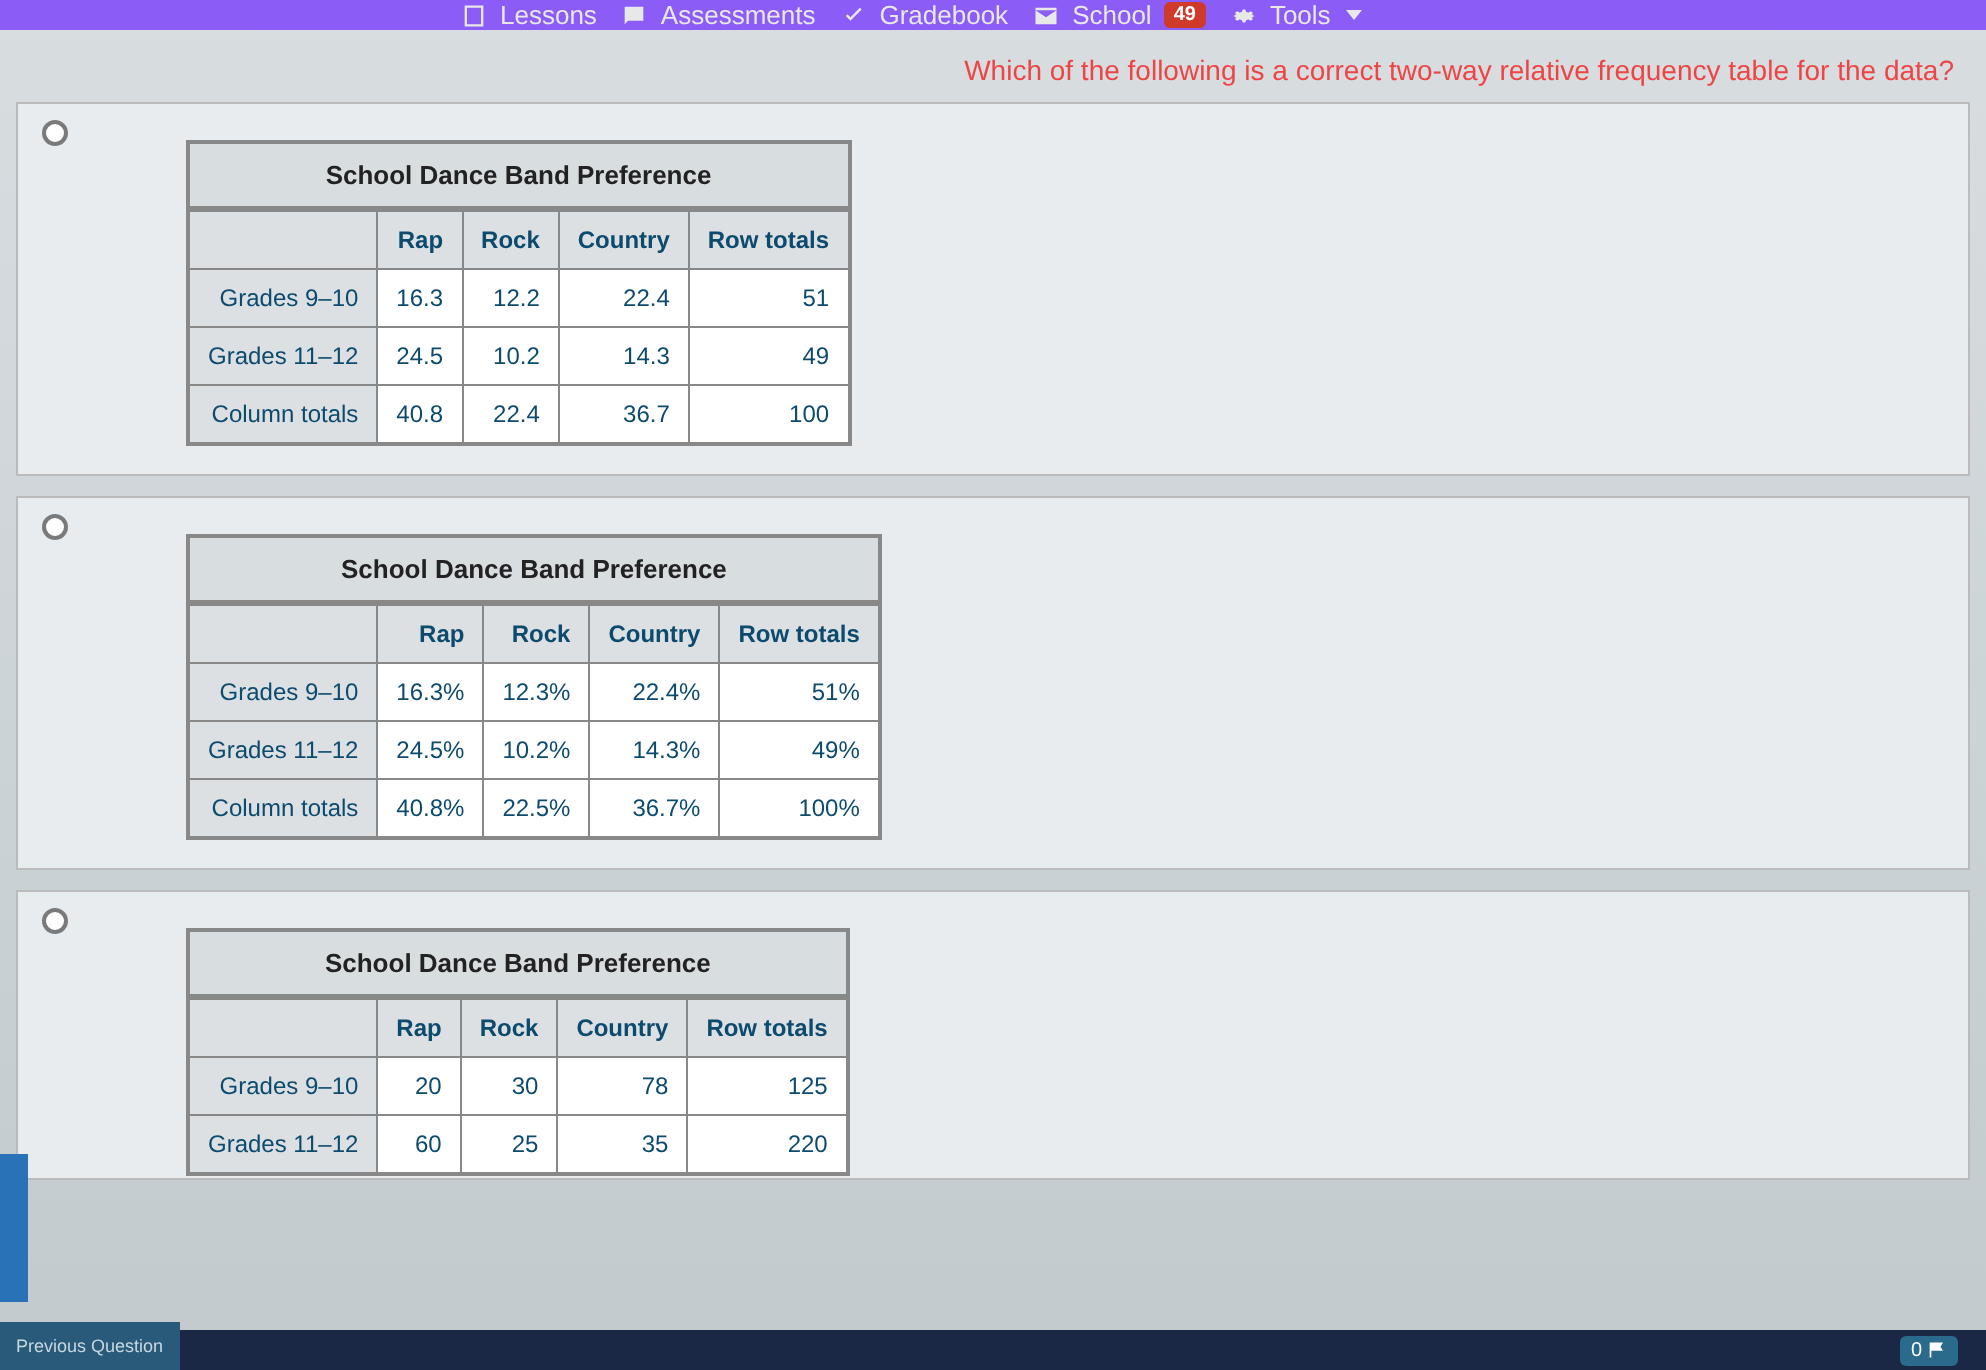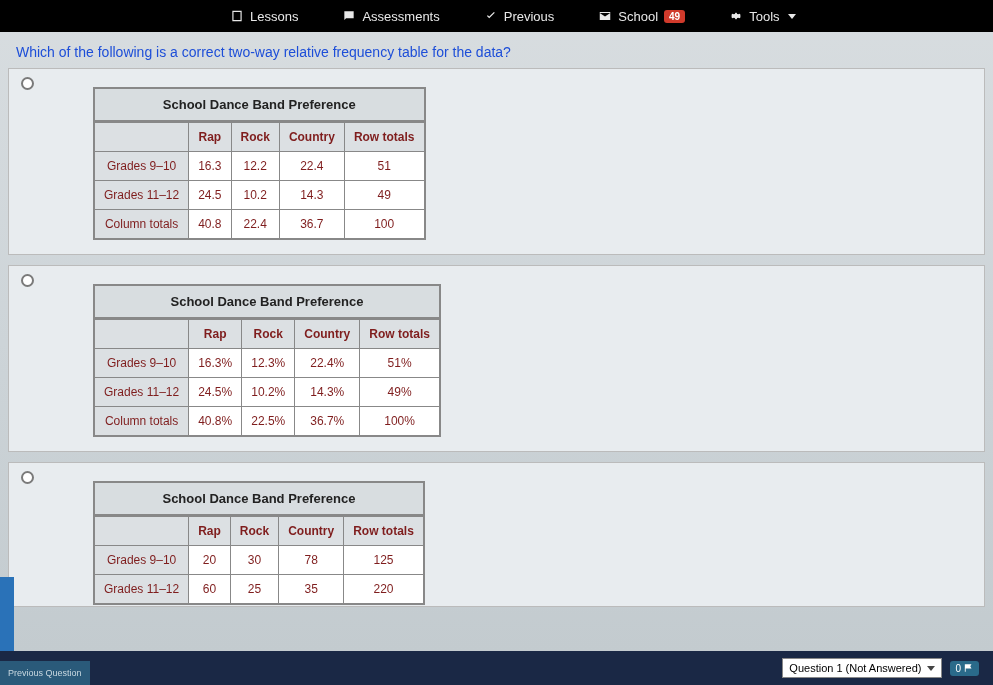--- a/index.html
+++ b/index.html
@@ -5,26 +5,26 @@
     * { margin: 0; padding: 0; box-sizing: border-box; }
     body {
       font-family: Arial, Helvetica, sans-serif;
       background: linear-gradient(to bottom, #d8dde0 0%, #cdd4d8 50%, #c2cace 100%);
       width: 993px;
       height: 685px;
       overflow: hidden;
       position: relative;
     }
     .navbar {
-      background: #000000;
-      height: 32px;
+      background: #8b5cf6;
+      height: 15px;
       display: flex;
       align-items: center;
       padding: 0 0 0 230px;
-      gap: 44px;
+      gap: 12px;
       color: #e8e8e8;
       font-size: 13px;
     }
     .nav-item {
       display: flex;
       align-items: center;
       gap: 6px;
       cursor: pointer;
     }
     .nav-item svg { width: 14px; height: 14px; fill: #e8e8e8; }
@@ -40,22 +40,23 @@
     .caret-down {
       width: 0; height: 0;
       border-left: 4px solid transparent;
       border-right: 4px solid transparent;
       border-top: 5px solid #e8e8e8;
       margin-left: 2px;
     }
     .question-text {
       padding: 12px 16px 8px 16px;
       font-size: 14px;
-      color: #1d4ed8;
+      color: #ef4444;
       font-weight: 500;
+      text-align: right;
     }
     .options-area {
       padding: 0 8px;
     }
     .option-block {
       border: 1px solid #bbb;
       background: #e8ecef;
       margin-bottom: 10px;
       padding: 10px 14px 14px 14px;
       position: relative;
@@ -83,43 +84,43 @@
       padding: 8px 4px;
       border: 2px solid #888;
       border-bottom: 1px solid #888;
       text-align: center;
       color: #222;
     }
     .data-table th, .data-table td {
       border: 1px solid #888;
       padding: 7px 9px;
       font-size: 12px;
-      text-align: center;
-      color: #7f1d1d;
+      text-align: right;
+      color: #0c4a6e;
       margin-top: 36px;
     }
     .data-table th {
       background: #dce0e3;
       font-weight: bold;
     }
     .data-table .row-head {
       background: #dce0e3;
       font-weight: normal;
     }
     .option-block.truncated {
       padding-bottom: 0;
       overflow: hidden;
       height: 145px;
     }
     .footer-bar {
       position: absolute;
       bottom: 0;
       left: 0;
       right: 0;
-      height: 34px;
+      height: 20px;
       background: #1a2845;
       display: flex;
       align-items: center;
       justify-content: flex-end;
       padding: 0 14px;
       gap: 8px;
     }
     .prev-btn {
       position: absolute;
       left: 0;
@@ -186,21 +187,21 @@
         </svg>
       </span>
     <span>Assessments</span>
   </div>
   <div class="nav-item">
     <span class="nav-icon">
         <svg viewBox="0 0 24 24">
           <path d="M9 16l-4-4 1.5-1.5L9 13l8-8L18.5 6.5z"></path>
         </svg>
       </span>
-    <span>Previous</span>
+    <span>Gradebook</span>
   </div>
   <div class="nav-item">
     <span class="nav-icon">
         <svg viewBox="0 0 24 24">
           <path d="M3 5h18v14H3zM3 7l9 6 9-6"></path>
         </svg>
       </span>
     <span>School</span>
     <span class="badge">49</span>
   </div>
@@ -324,23 +325,19 @@
   </div>
 
 </div>
 
 <div class="left-rail"></div>
 
 <div class="footer-bar">
   <div class="prev-btn">
     <span>Previous Question</span>
   </div>
-  <div class="question-select">
-    <span>Question 1 (Not Answered)</span>
-    <span class="sel-caret"></span>
-  </div>
   <div class="flag-badge">
     <span>0</span>
     <svg width="10" height="10" viewBox="0 0 24 24" fill="#fff">
         <path d="M4 3h14l-3 5 3 5H4v8H2V3z"></path>
       </svg>
   </div>
 </div>
 
 </body></html>

